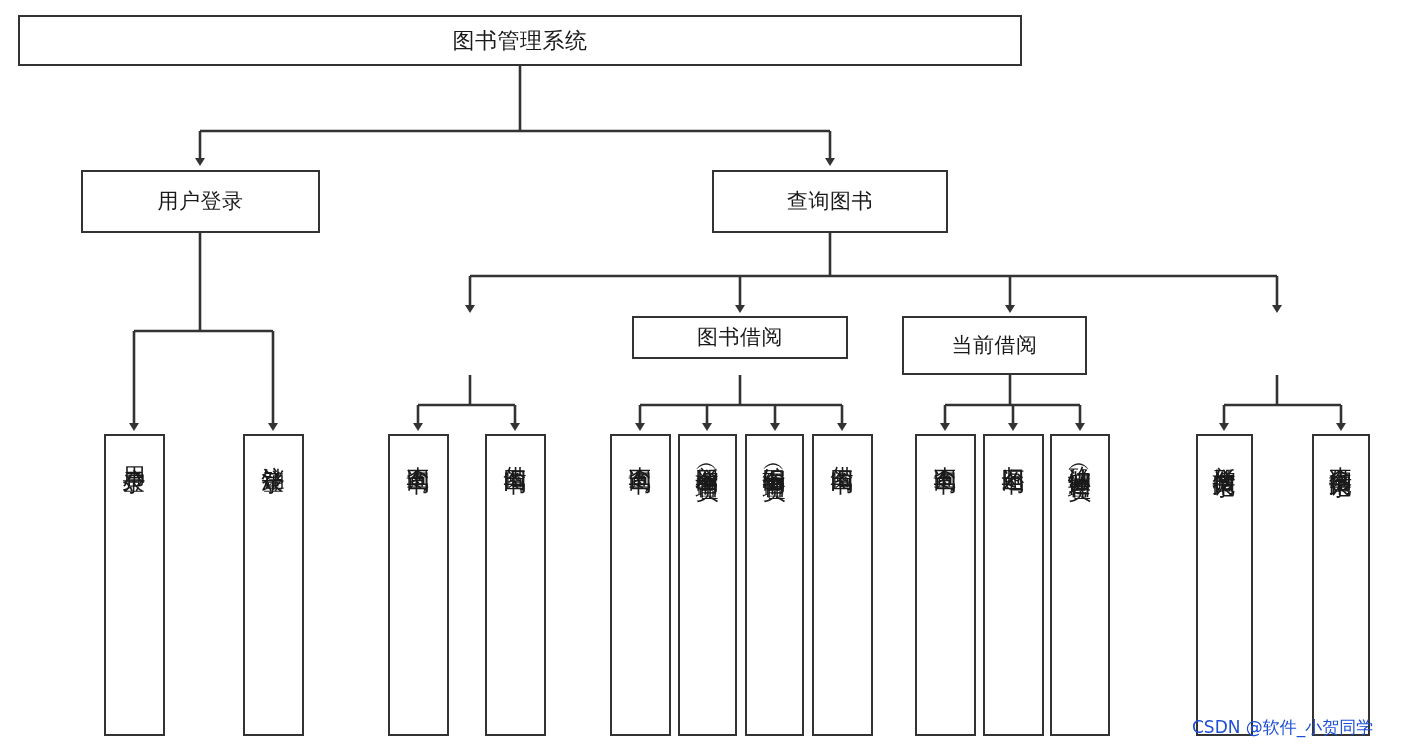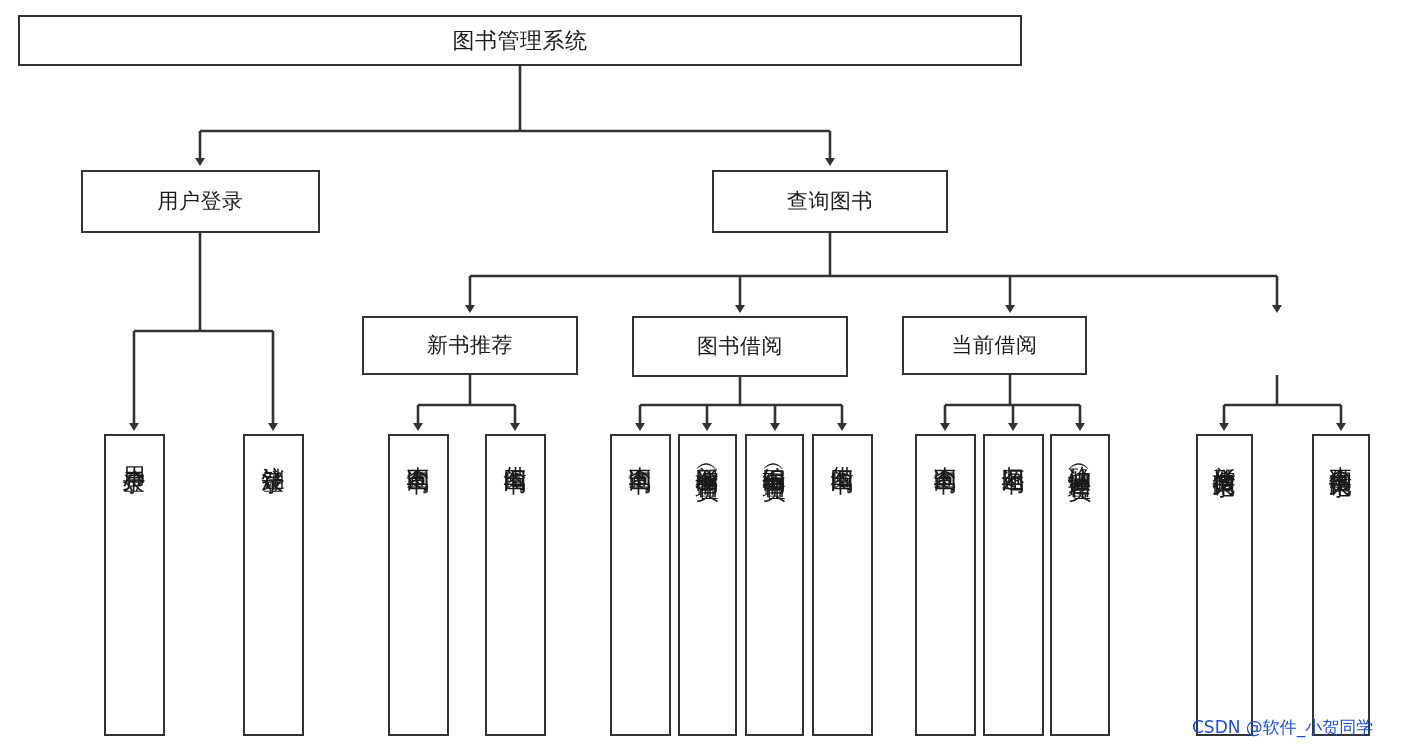--- a/index.html
+++ b/index.html
@@ -128,24 +128,21 @@
     <span class="label">图书管理系统</span>
   </div>
 
   <div class="node horiz" style="left:81px; top:170px; width:239px; height:63px;">
     <span class="label">用户登录</span>
   </div>
   <div class="node horiz" style="left:712px; top:170px; width:236px; height:63px;">
     <span class="label">查询图书</span>
   </div>
 
-  <div class="node horiz" style="left:362px; top:316px; width:216px; height:59px;">
-    <span class="label">新书推荐</span>
-  </div>
-  <div class="node horiz" style="left:632px; top:316px; width:216px; height:61px;">
+  <div class="node horiz" style="left:632px; top:316px; width:216px; height:43px;">
     <span class="label">图书借阅</span>
   </div>
   <div class="node horiz" style="left:902px; top:316px; width:185px; height:59px;">
     <span class="label">当前借阅</span>
   </div>
 
   <div class="node vert" style="left:104px; top:434px; width:61px; height:302px;">
     <span class="label">用户登录</span>
   </div>
   <div class="node vert" style="left:243px; top:434px; width:61px; height:302px;">

